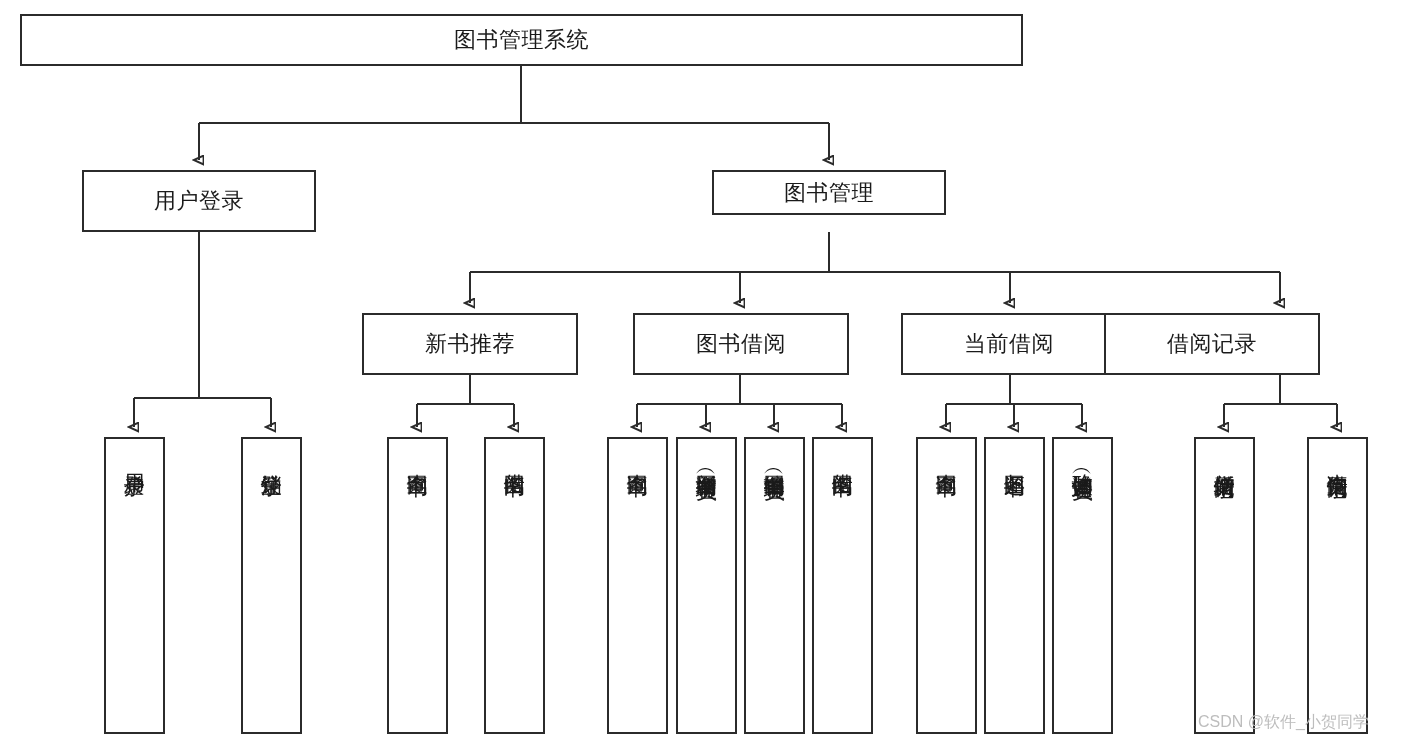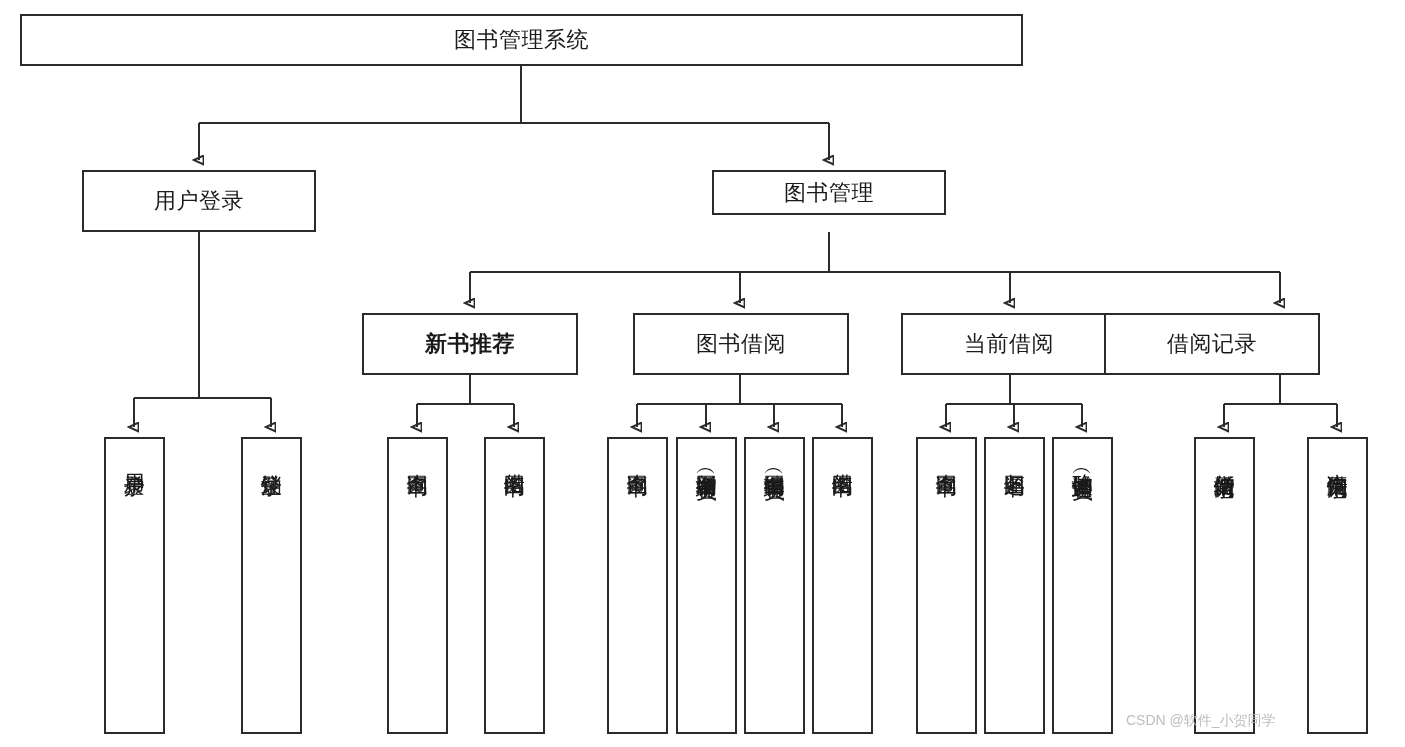--- a/index.html
+++ b/index.html
@@ -59,23 +59,23 @@
     height: 747px;
     pointer-events: none;
   }
   svg#wires line, svg#wires path {
     stroke: #2b2b2b;
     stroke-width: 2;
     fill: none;
   }
   .watermark {
     position: absolute;
-    left: 1126px;
+    left: 1198px;
     top: 712px;
-    font-size: 14px;
+    font-size: 16px;
     color: #bdbdbd;
     white-space: nowrap;
     user-select: none;
   }
 </style>
 </head>
 <body>
 
 <div id="canvas">
 
@@ -131,21 +131,21 @@
     <span class="lbl">图书管理系统</span>
   </div>
 
   <div class="node h" style="left:82px; top:170px; width:234px; height:62px;">
     <span class="lbl">用户登录</span>
   </div>
   <div class="node h" style="left:712px; top:170px; width:234px; height:45px;">
     <span class="lbl">图书管理</span>
   </div>
 
-  <div class="node h" style="left:362px; top:313px; width:216px; height:62px;font-weight:bold;">
+  <div class="node h" style="left:362px; top:313px; width:216px; height:62px;">
     <span class="lbl">新书推荐</span>
   </div>
   <div class="node h" style="left:633px; top:313px; width:216px; height:62px;">
     <span class="lbl">图书借阅</span>
   </div>
   <div class="node h" style="left:901px; top:313px; width:216px; height:62px;">
     <span class="lbl">当前借阅</span>
   </div>
   <div class="node h" style="left:1104px; top:313px; width:216px; height:62px;">
     <span class="lbl">借阅记录</span>

